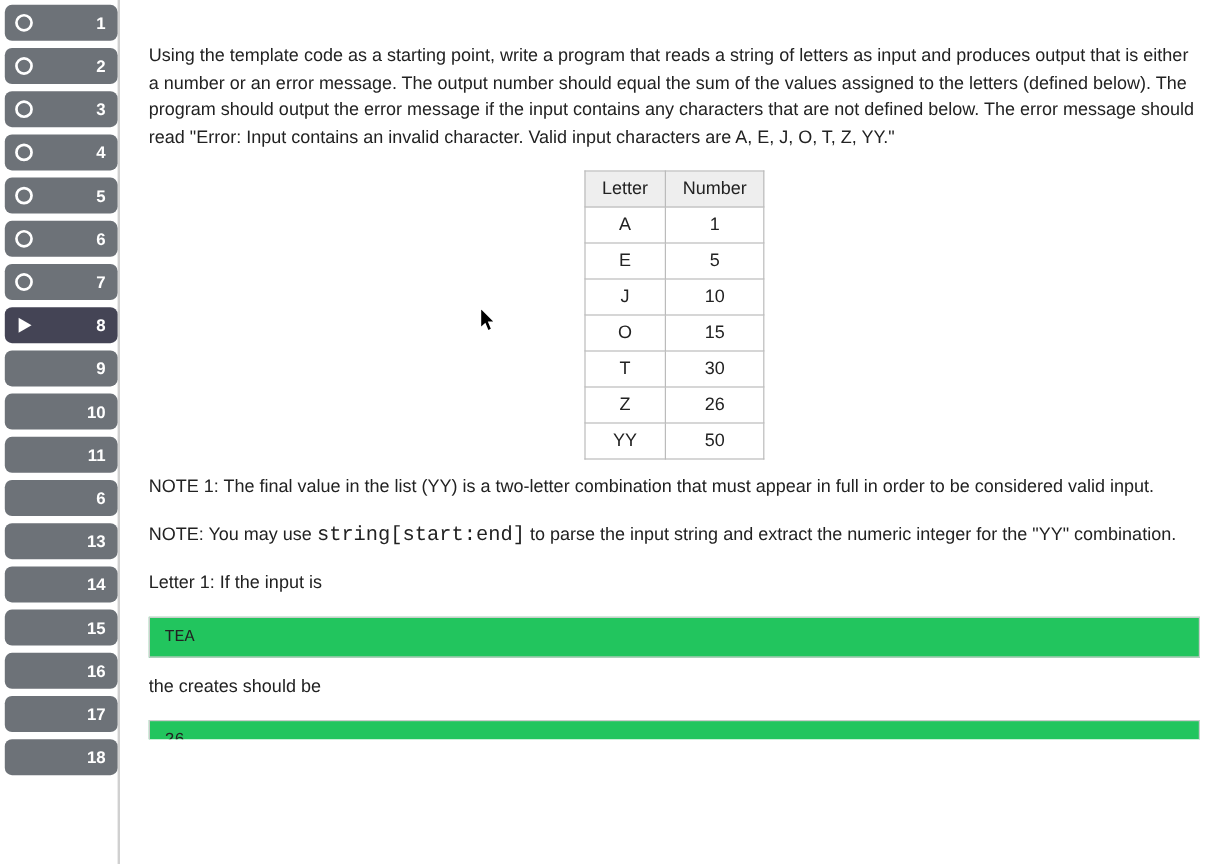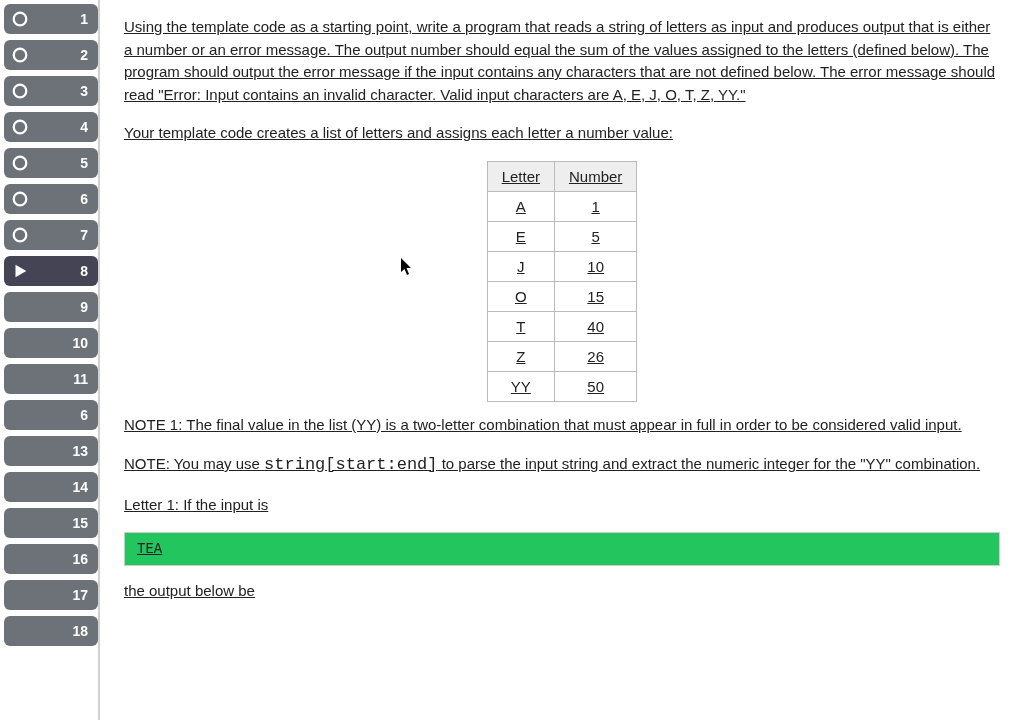--- a/index.html
+++ b/index.html
@@ -35,26 +35,25 @@
     flex-shrink: 0;
     display: flex;
     align-items: center;
     justify-content: center;
   }
   .step .icon svg { width: 18px; height: 18px; }
   .step .num { margin-left: auto; }
 
   .content {
     flex: 1;
-    padding: 16px 24px 0 24px;
+    padding: 36px 24px 0 24px;
     height: 616px;
     overflow: hidden;
     position: relative;
     color: #222;
-    text-decoration: underline;
   }
   .content p { font-size: 15px; line-height: 1.5; margin-bottom: 16px; }
 
   table.letters {
     border-collapse: collapse;
     margin: 6px auto 12px auto;
   }
   table.letters th, table.letters td {
     border: 1px solid #bbb;
     padding: 6px 14px;
@@ -190,21 +189,20 @@
       <span class="num">17</span>
     </div>
     <div class="step">
       <span class="icon"></span>
       <span class="num">18</span>
     </div>
   </div>
 
 <div class="content">
   <p>Using the template code as a starting point, write a program that reads a string of letters as input and produces output that is either a number or an error message. The output number should equal the sum of the values assigned to the letters (defined below). The program should output the error message if the input contains any characters that are not defined below. The error message should read "Error: Input contains an invalid character. Valid input characters are A, E, J, O, T, Z, YY."</p>
-  <p>Your template code creates a list of letters and assigns each letter a number value:</p>
 
   <table class="letters">
     <thead>
       <tr>
         <th>Letter</th>
         <th>Number</th>
       </tr>
     </thead>
     <tbody id="letter-rows">
         <tr>
@@ -218,38 +216,38 @@
         <tr>
           <td>J</td>
           <td>10</td>
         </tr>
         <tr>
           <td>O</td>
           <td>15</td>
         </tr>
         <tr>
           <td>T</td>
-          <td>40</td>
+          <td>30</td>
         </tr>
         <tr>
           <td>Z</td>
           <td>26</td>
         </tr>
         <tr>
           <td>YY</td>
           <td>50</td>
         </tr>
       </tbody>
   </table>
 
   <p>NOTE 1: The final value in the list (YY) is a two-letter combination that must appear in full in order to be considered valid input.</p>
   <p>
     <span>NOTE: You may use </span><code class="inline">string[start:end]</code><span> to parse the input string and extract the numeric integer for the "YY" combination.</span>
   </p>
   <p>Letter 1: If the input is</p>
   <div class="codebox">TEA</div>
-  <p>the output below be</p>
+  <p>the creates should be</p>
   <div class="codebox">26</div>
 
   <svg class="cursor" style="left:300px; top:258px;" viewBox="0 0 12 18">
     <path d="M0 0 L0 14 L3.5 11 L6 17 L8 16 L5.5 10 L10 10 Z" fill="#000"></path>
   </svg>
 </div>
 
 </body></html>

